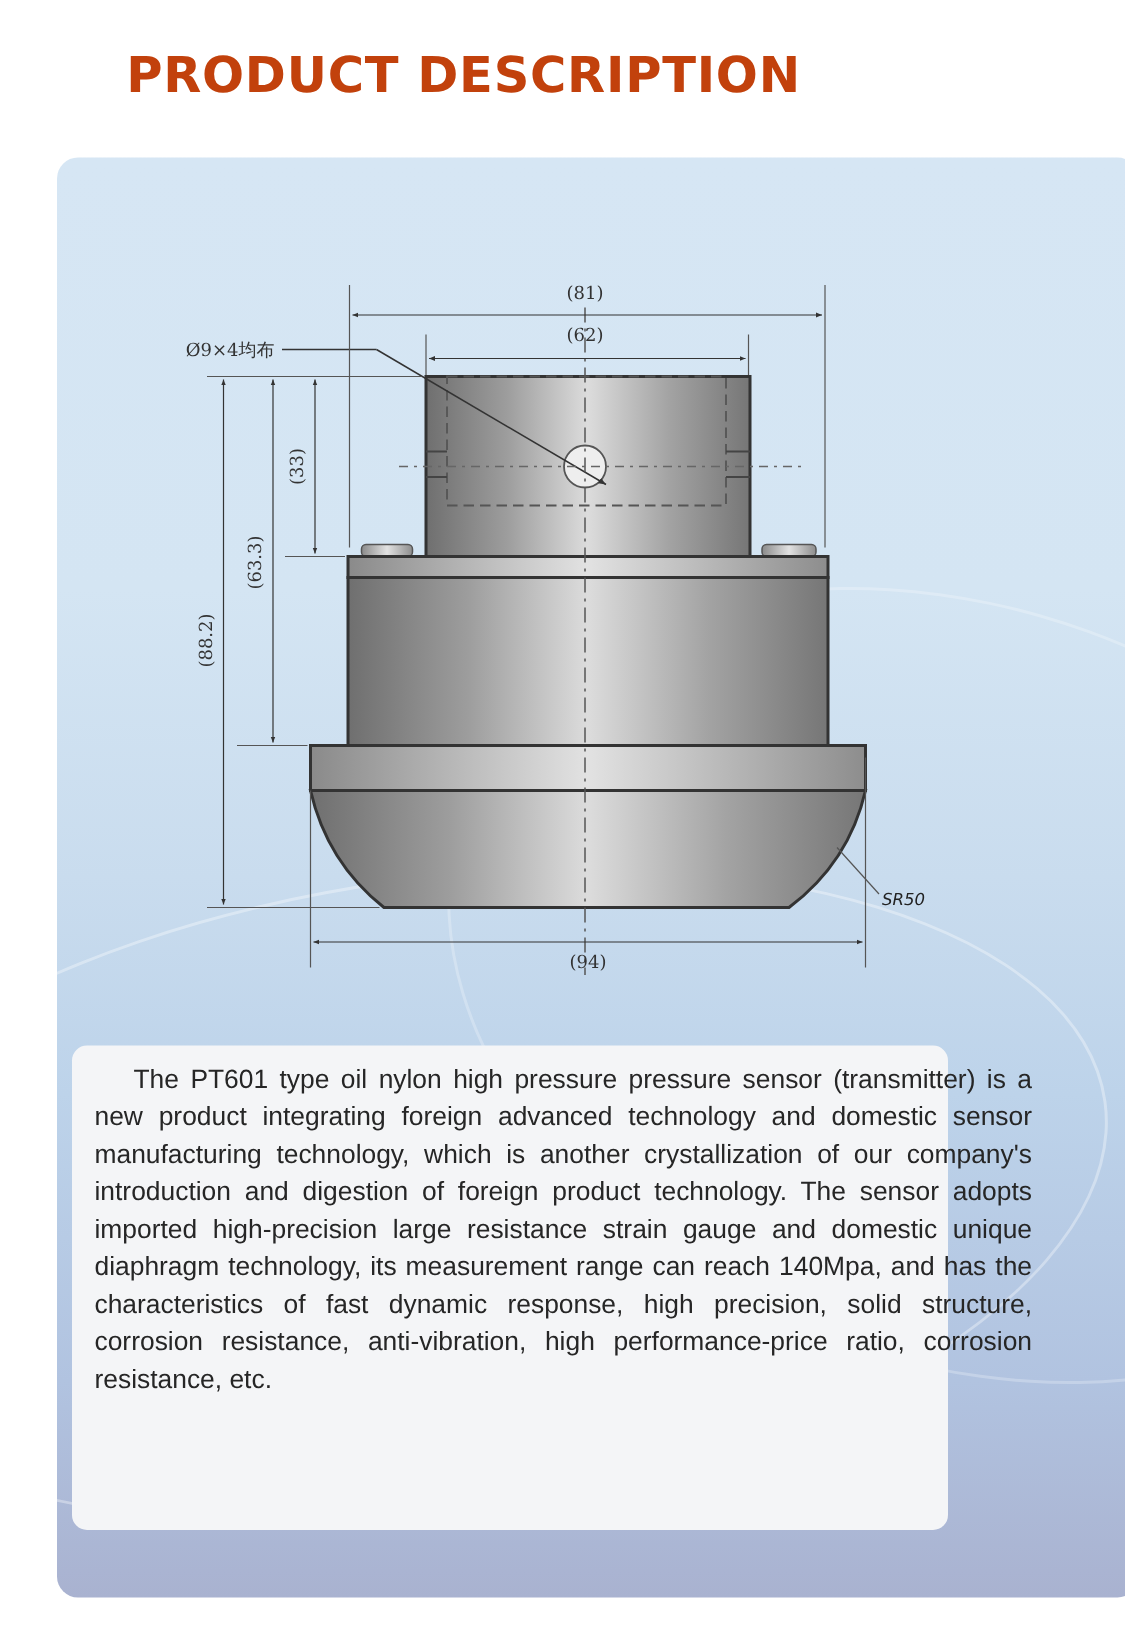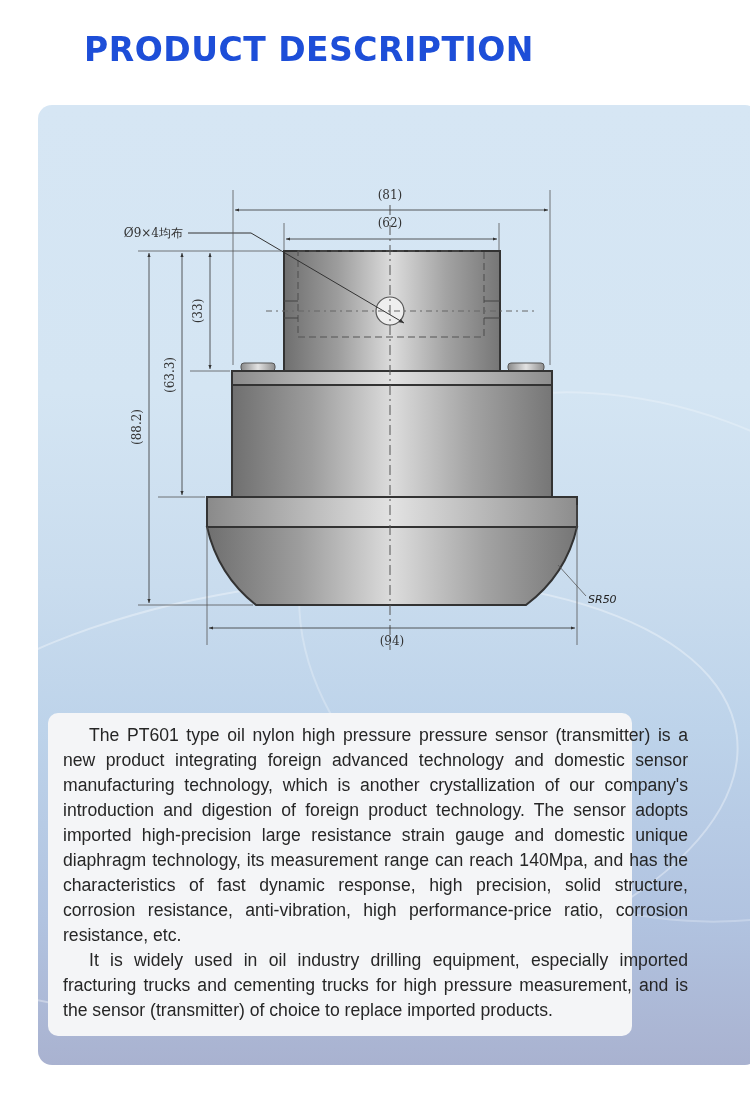--- a/index.html
+++ b/index.html
@@ -3,34 +3,34 @@
 <meta charset="utf-8">
 <style>
   html, body { margin: 0; padding: 0; }
   body {
     width: 750px; height: 1094px; background: #ffffff; position: relative; overflow: hidden;
     font-family: "Liberation Sans", "DejaVu Sans", sans-serif;
   }
   .page-title {
     position: absolute; left: 0; top: 30px; width: 618px; text-align: center;
     font-family: "DejaVu Sans", sans-serif; font-weight: bold; font-size: 33px;
-    letter-spacing: 0.5px; color: #1d4ed8;
+    letter-spacing: 0.5px; color: #c2410c;
   }
   .card {
     position: absolute; left: 38px; top: 105px; width: 675px; height: 960px;
     border-radius: 14px; overflow: hidden;
     background: linear-gradient(180deg, #d6e6f4 0%, #d4e5f3 30%, #c9dcee 50%, #bdd3ea 65%, #b1c3e0 85%, #a9b2d0 100%);
     padding-left: 46px;
   }
   .card .wave {
     position: absolute; border-radius: 50%; border: 2px solid rgba(255,255,255,0.35);
   }
   .drawing { position: absolute; left: 0; top: 0; width: 675px; height: 620px; }
   .desc-box {
-    position: absolute; left: 10px; top: 608px; width: 584px; height: 323px;
+    position: absolute; left: 10px; top: 592px; width: 584px; height: 323px;
     background: #f4f5f7; border-radius: 10px;
   }
   .desc-text {
     position: absolute; left: 15px; top: 10px; width: 625px;
     font-family: "Liberation Sans", sans-serif; font-size: 17.6px; line-height: 25px;
     color: #262626; text-align: justify;
   }
   .desc-text p { margin: 0; text-indent: 26px; }
   .dim-label { font-family: "DejaVu Serif", serif; font-size: 12px; fill: #333; }
 </style>
@@ -120,16 +120,15 @@
     <line x1="171" y1="523" x2="537" y2="523" stroke="#333" stroke-width="0.8" marker-start="url(#arrS)" marker-end="url(#arr)"></line>
     <text class="dim-label" x="354" y="540" text-anchor="middle">(94)</text>
 
     <line x1="520" y1="460" x2="548" y2="491" stroke="#555" stroke-width="0.8"></line>
     <text x="550" y="498" font-family="DejaVu Sans, sans-serif" font-size="11" font-style="italic" fill="#222">SR50</text>
   </svg>
 
   <div class="desc-box">
     <div class="desc-text">
       <p>The PT601 type oil nylon high pressure pressure sensor (transmitter) is a new product integrating foreign advanced technology and domestic sensor manufacturing technology, which is another crystallization of our company's introduction and digestion of foreign product technology. The sensor adopts imported high-precision large resistance strain gauge and domestic unique diaphragm technology, its measurement range can reach 140Mpa, and has the characteristics of fast dynamic response, high precision, solid structure, corrosion resistance, anti-vibration, high performance-price ratio, corrosion resistance, etc.</p>
-      <p>It is widely used in oil industry drilling equipment, especially imported fracturing trucks and cementing trucks for high pressure measurement, and is the sensor (transmitter) of choice to replace imported products.</p>
     </div>
   </div>
 </div>
 
 </body></html>

